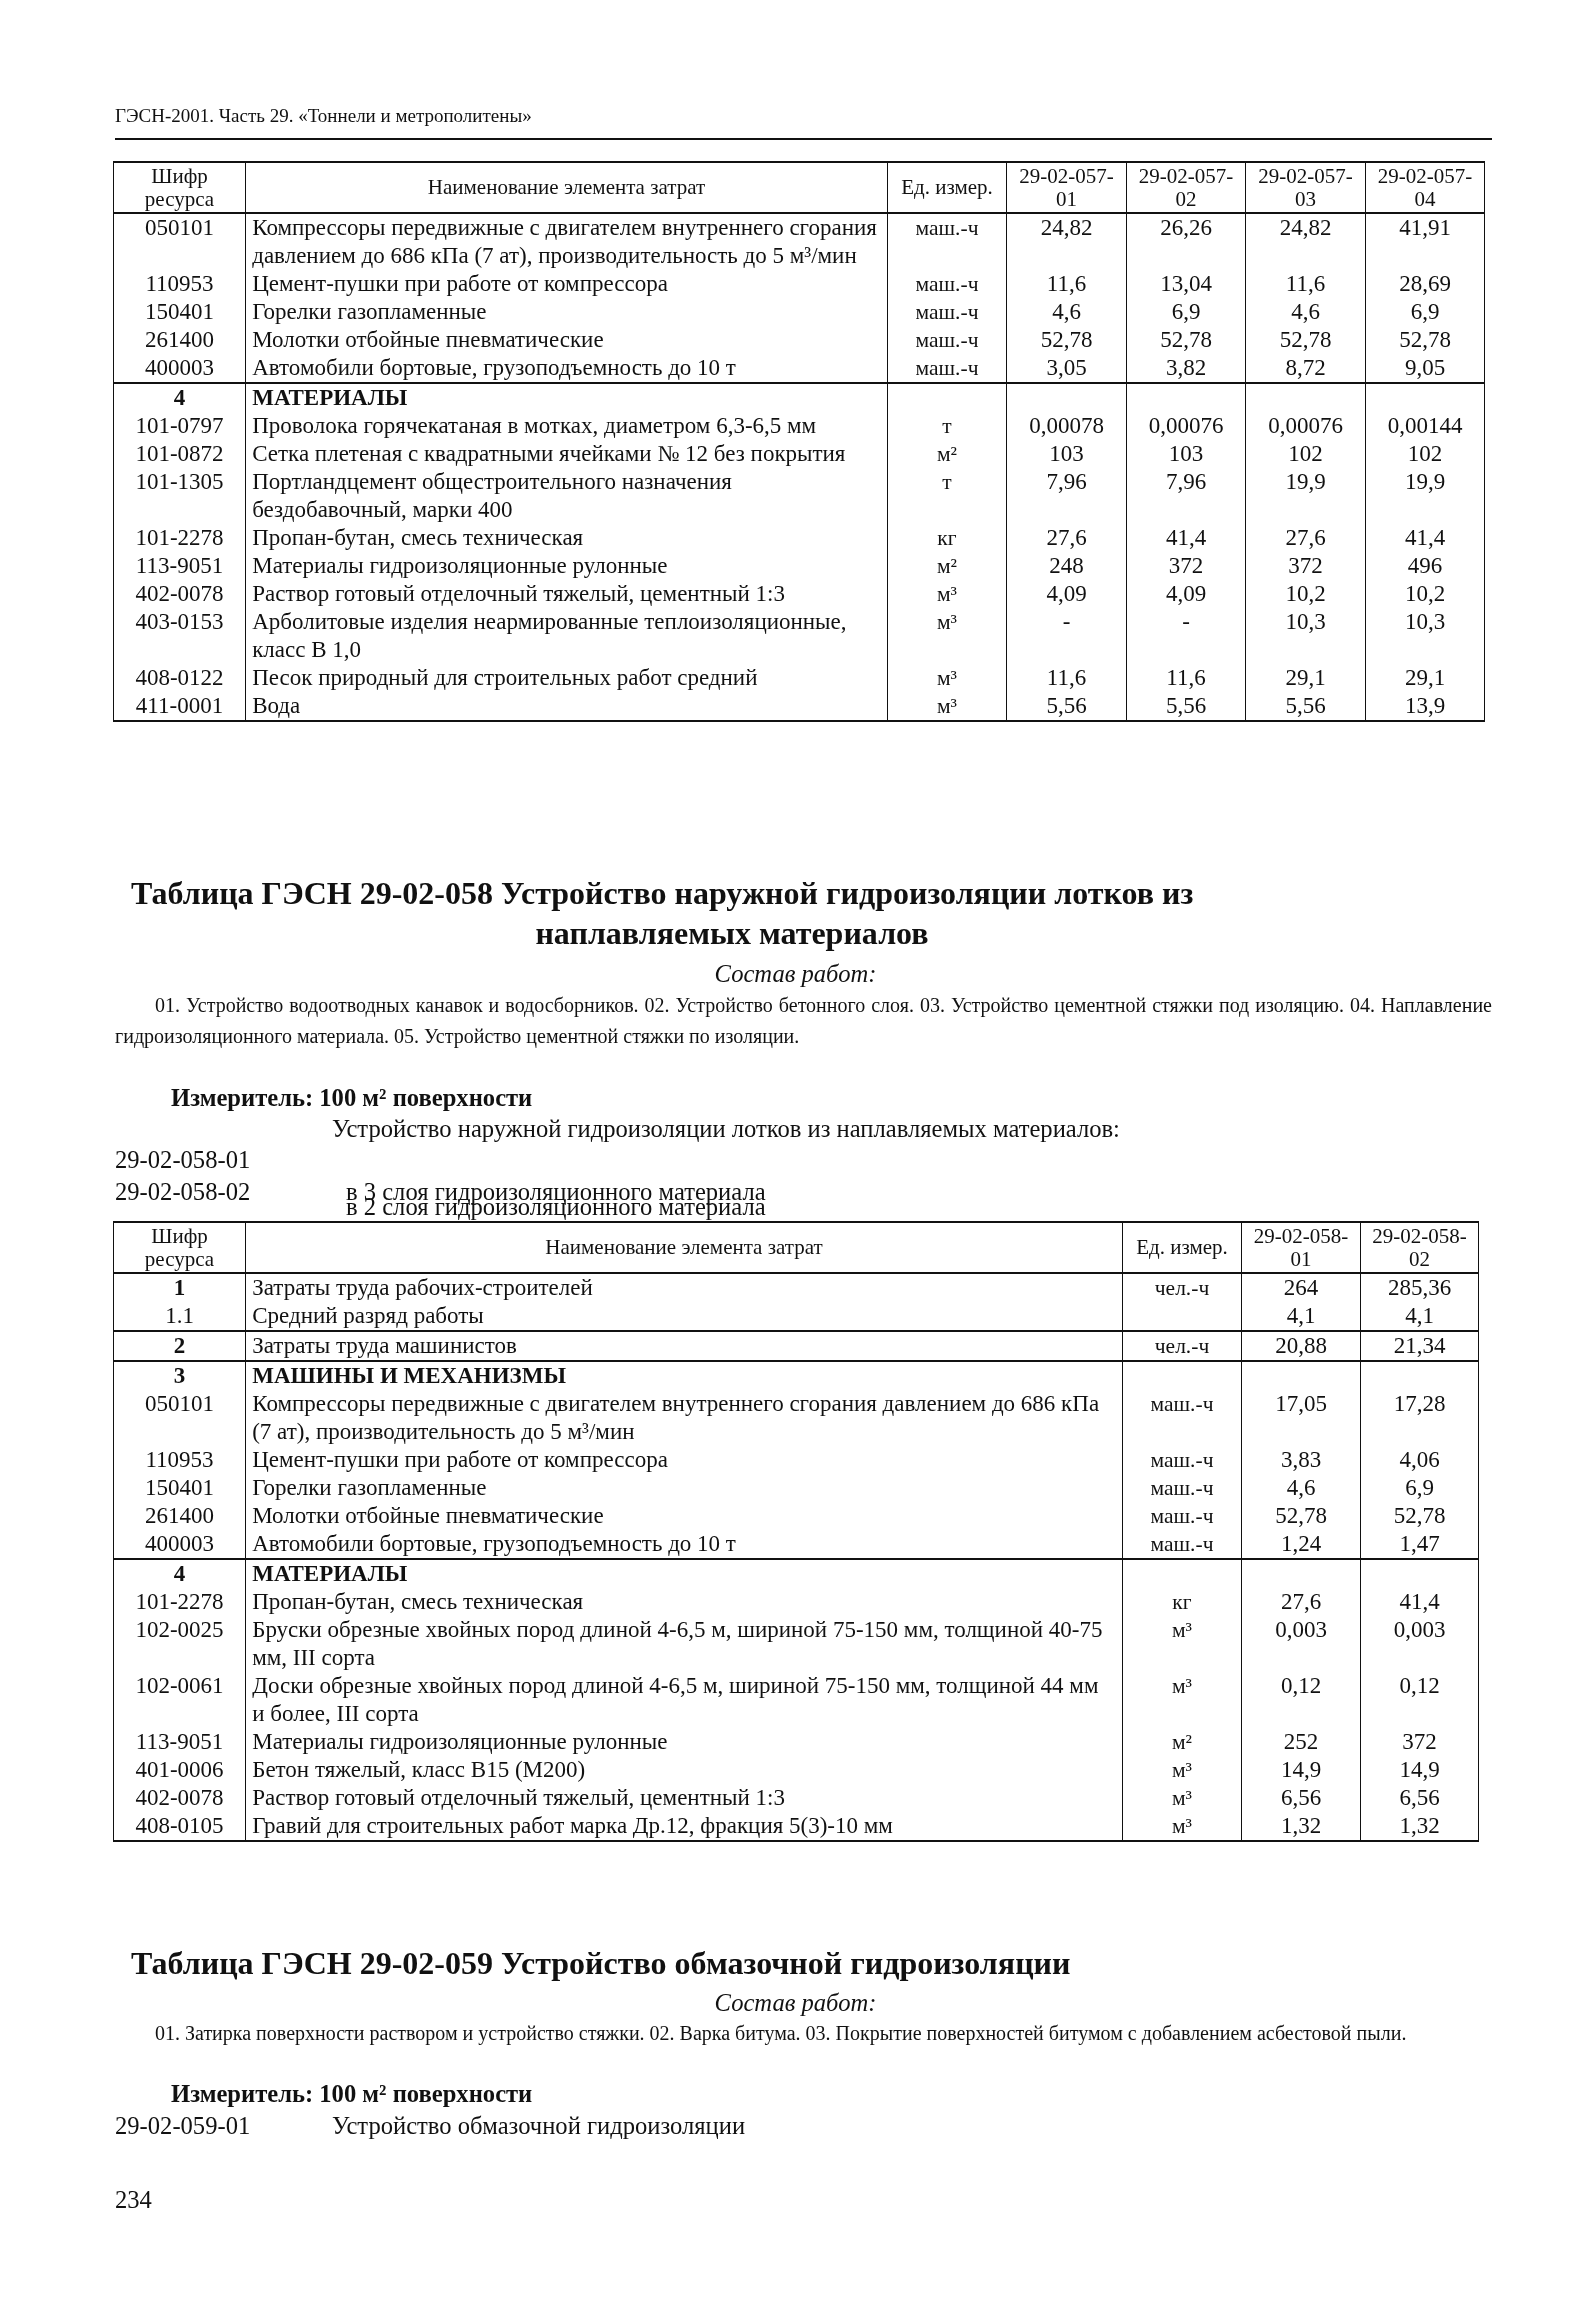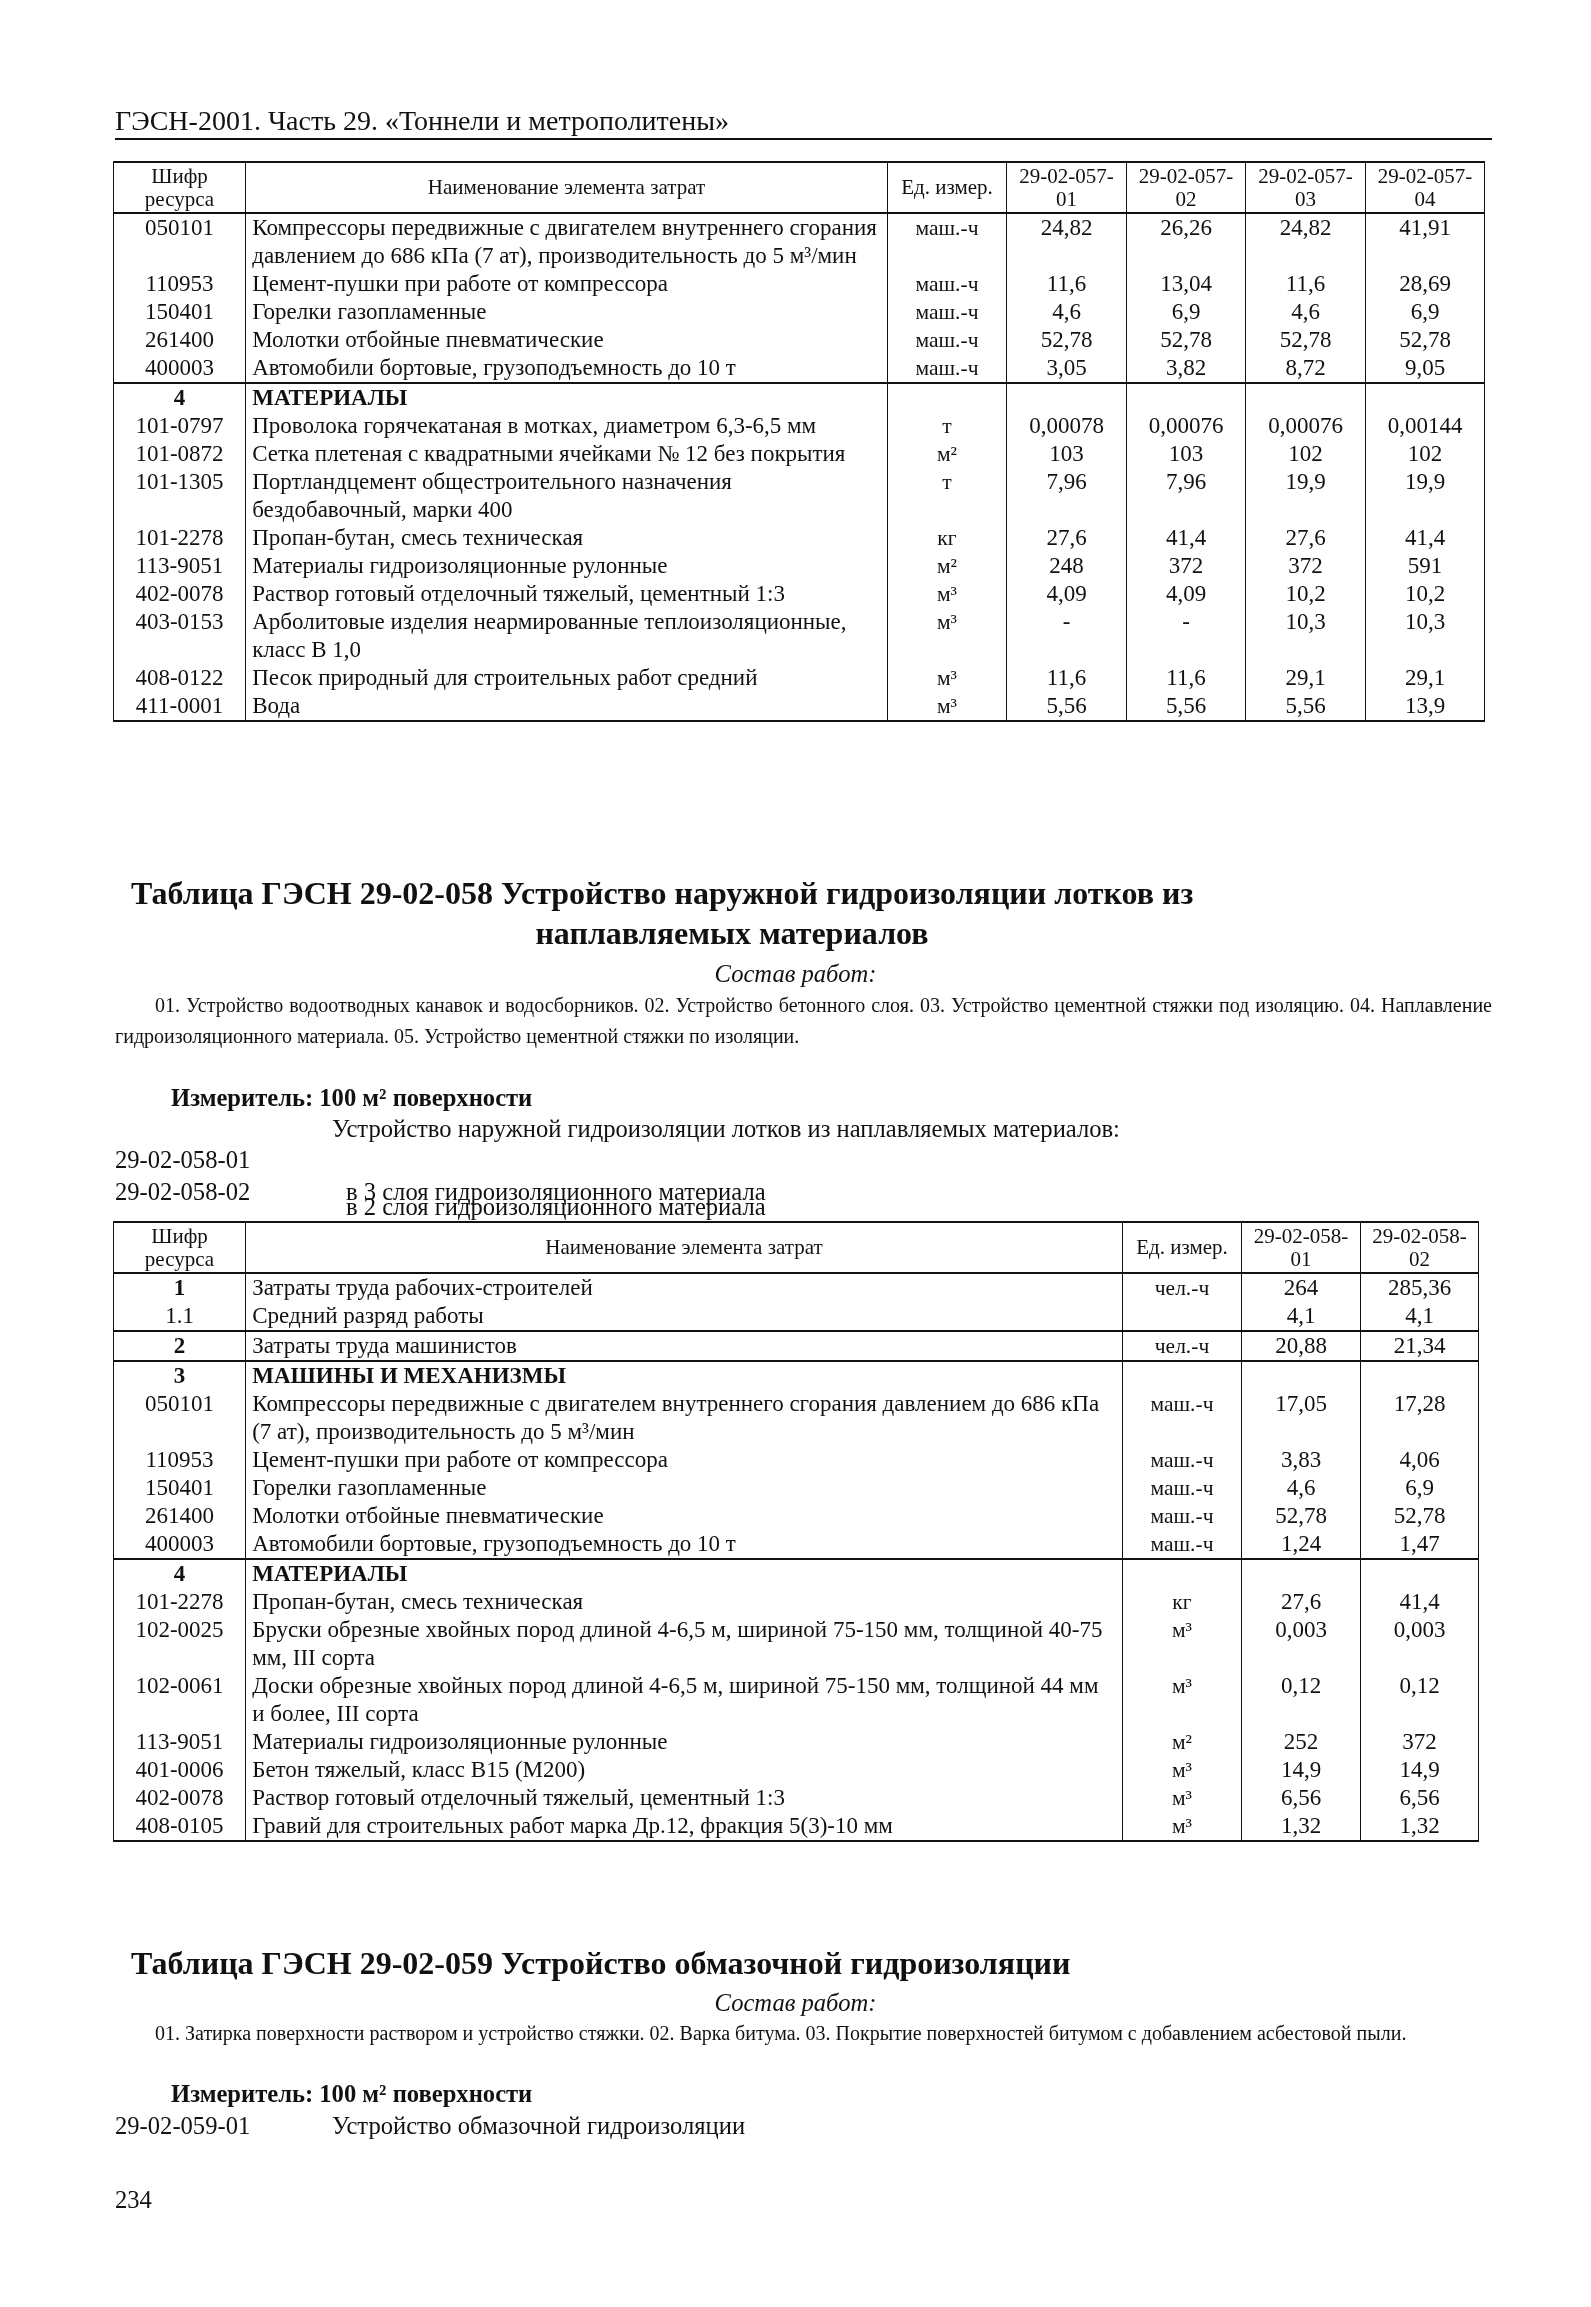--- a/index.html
+++ b/index.html
@@ -1,19 +1,19 @@
 <!DOCTYPE html>
 <html style="font-size:12.3px"><head>
 <meta charset="utf-8">
 <style>
   html,body{margin:0;padding:0;background:#fff;}
   body{width:1591px;height:2307px;position:relative;overflow:hidden;color:#111;
        font-family:"Liberation Serif","DejaVu Serif",serif;}
   .abs{position:absolute;}
-  .run-head{left:115px;top:105px;font-size:28px;white-space:nowrap;}
+  .run-head{left:115px;top:105px;font-size:19px;white-space:nowrap;}
   .run-rule{left:115px;top:138px;width:1377px;height:2.3px;background:#111;}
   table.gesn{position:absolute;border-collapse:collapse;table-layout:fixed;font-size:23px;line-height:28px;}
   table.gesn td, table.gesn th{padding:0 6.2px;vertical-align:top;border-left:1.5px solid #111;border-right:1.5px solid #111;}
   table.gesn th{font-weight:normal;font-size:21px;line-height:23px;text-align:center;vertical-align:middle;
        border-top:2.3px solid #111;border-bottom:2.3px solid #111;padding:1.5px 3.1px;}
   table.gesn tr.sec-start td{border-top:2.3px solid #111;}
   table.gesn tr.last td{border-bottom:2.3px solid #111;}
   table.gesn td.code{text-align:center;font-size:23px;}
   table.gesn td.unit{text-align:center;font-size:21.5px;}
   table.gesn td.val{text-align:center;}
@@ -143,21 +143,21 @@
         <td class="val">27,6</td>
         <td class="val">41,4</td>
       </tr>
       <tr class="">
         <td class="code">113-9051</td>
         <td class="name">Материалы гидроизоляционные рулонные</td>
         <td class="unit">м²</td>
         <td class="val">248</td>
         <td class="val">372</td>
         <td class="val">372</td>
-        <td class="val">591</td>
+        <td class="val">496</td>
       </tr>
       <tr class="">
         <td class="code">402-0078</td>
         <td class="name">Раствор готовый отделочный тяжелый, цементный 1:3</td>
         <td class="unit">м³</td>
         <td class="val">4,09</td>
         <td class="val">4,09</td>
         <td class="val">10,2</td>
         <td class="val">10,2</td>
       </tr>

